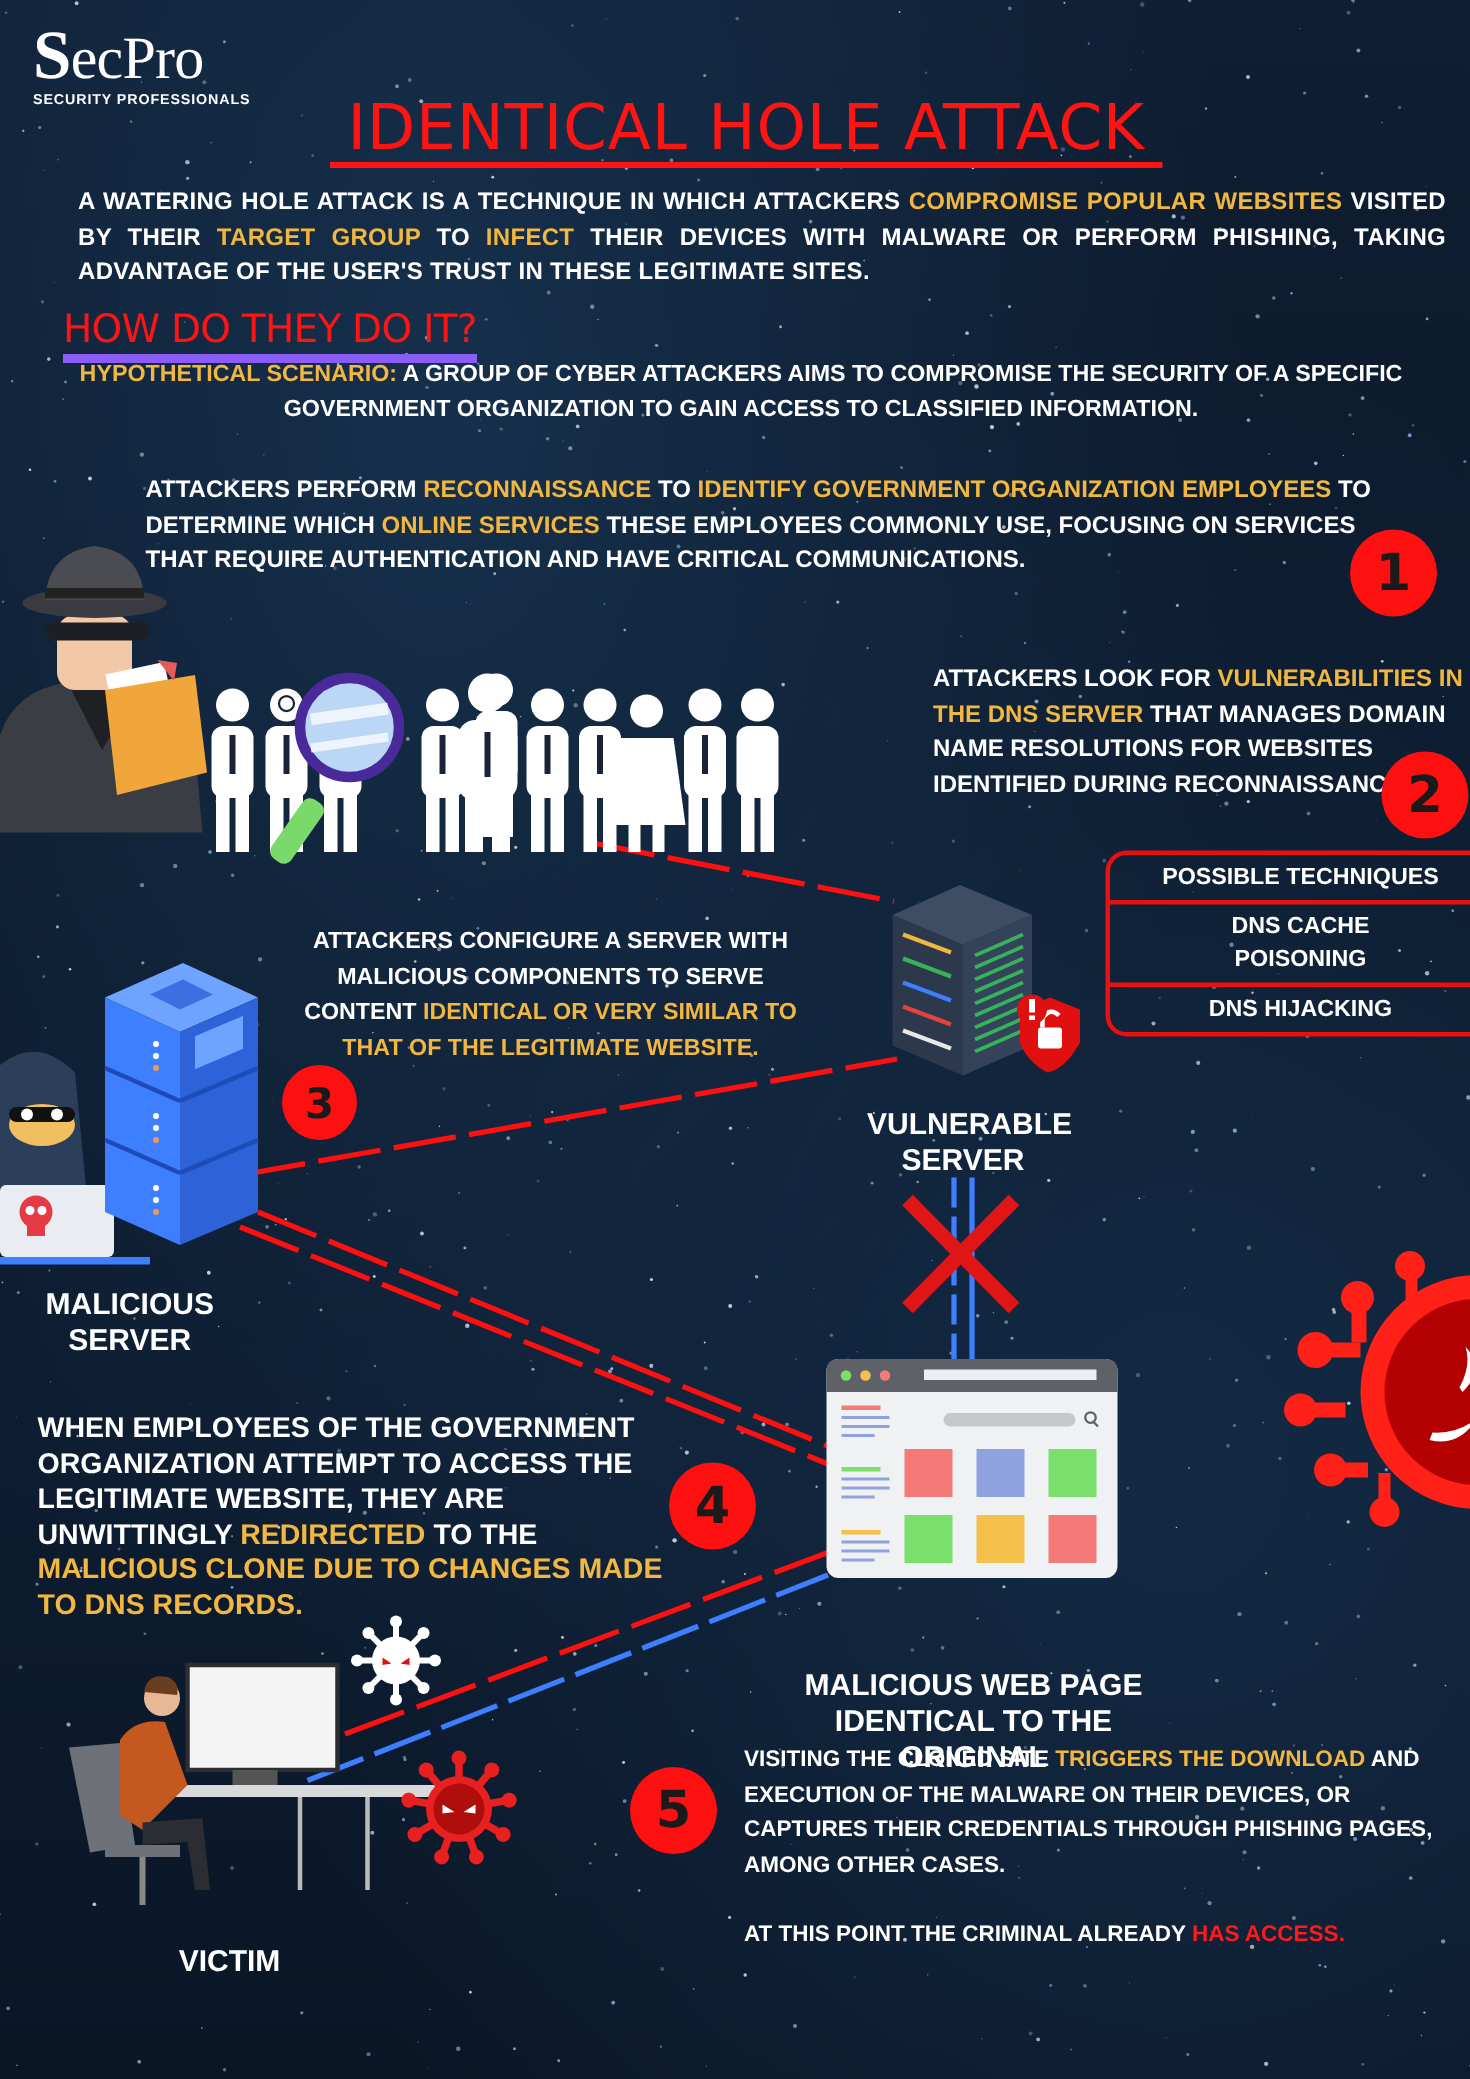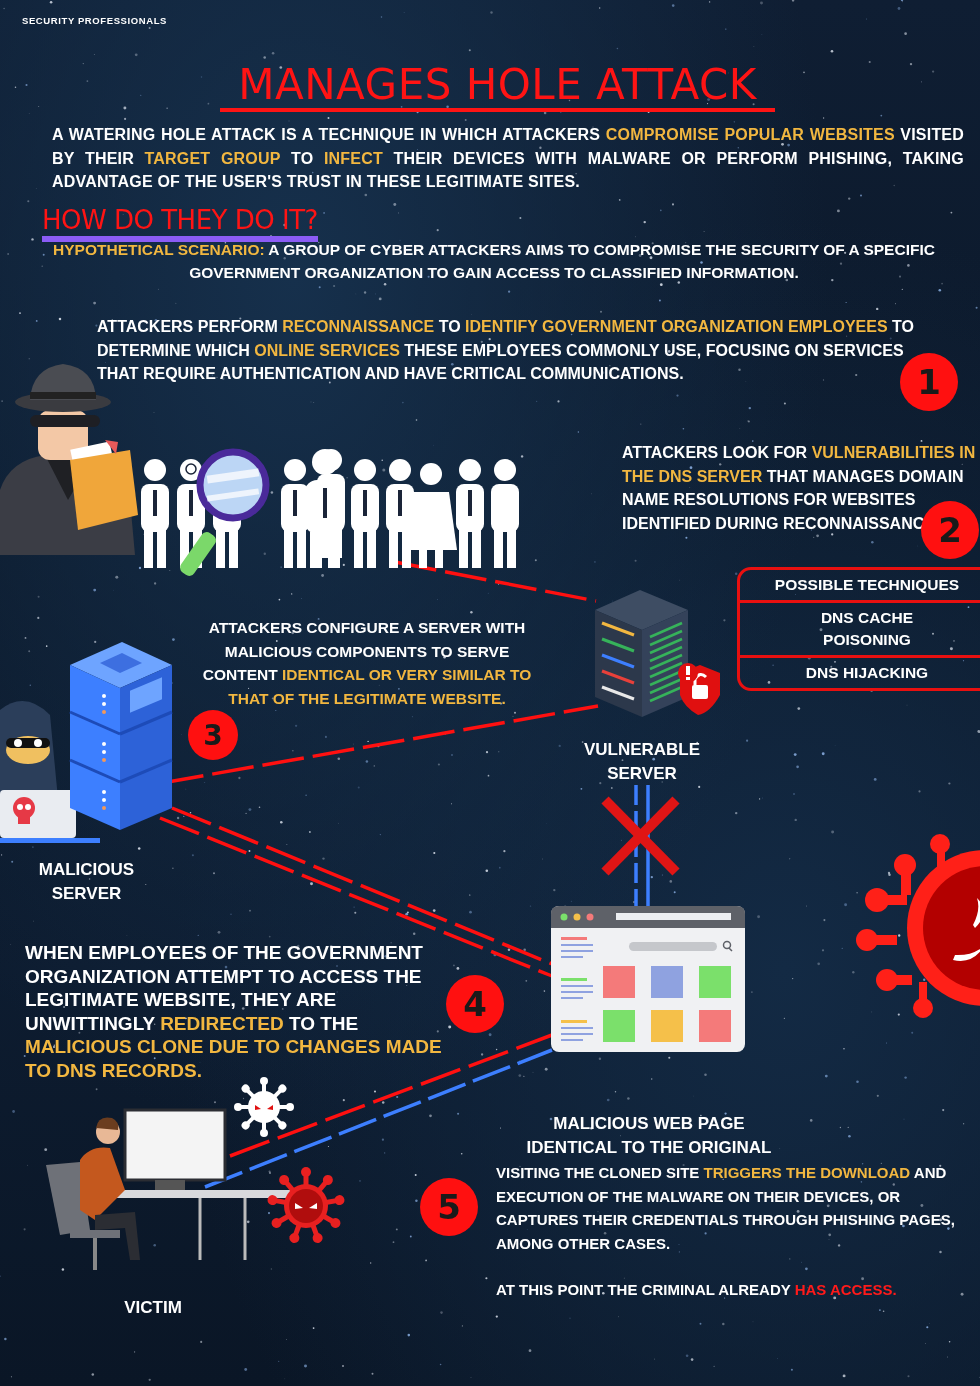--- a/index.html
+++ b/index.html
@@ -54,21 +54,21 @@
   .b4 { left: 446px; top: 975px; }
   .b5 { left: 420px; top: 1178px; }
 
   .techniques {
     left: 737px; top: 567px; width: 260px; border: 3px solid #e81010; border-radius: 14px;
     font-weight: 700; font-size: 15.5px; text-align: center; line-height: 22px;
   }
   .techniques div { padding: 4px 4px; }
   .techniques .row + .row { border-top: 3px solid #e81010; }
 
-  .label { font-weight: 700; font-size: 17px; text-align: center; line-height: 24px; text-transform: uppercase; }
+  .label { font-weight: 700; font-size: 20px; text-align: center; line-height: 24px; text-transform: uppercase; }
   .lbl-vuln { left: 578px; top: 738px; width: 128px; }
   .lbl-mal { left: 24px; top: 858px; width: 125px; }
   .lbl-web { left: 520px; top: 1112px; width: 258px; }
   .lbl-victim { left: 118px; top: 1296px; width: 70px; }
 
   svg.art { position: absolute; overflow: visible; }
 </style>
 </head>
 <body>
 
@@ -769,24 +769,25 @@
     <circle cx="921.5" cy="440.9" r="0.92" fill="#e8eef8" opacity="0.81"></circle>
     <circle cx="773.1" cy="665.2" r="0.76" fill="#8fb4e8" opacity="0.37"></circle>
     <circle cx="612.6" cy="601.0" r="0.47" fill="#8fb4e8" opacity="0.26"></circle>
     <circle cx="599.3" cy="1002.5" r="0.96" fill="#e8eef8" opacity="0.49"></circle>
     <circle cx="450.0" cy="1190.8" r="1.13" fill="#e8eef8" opacity="0.54"></circle>
     <circle cx="343.0" cy="1365.9" r="1.00" fill="#e8eef8" opacity="0.58"></circle>
     <circle cx="578.4" cy="432.0" r="0.75" fill="#8fb4e8" opacity="0.69"></circle>
   </svg>
 
 <div class="abs logo">
+  <div class="logo-main"><span class="s">S</span><span>ecPro</span></div>
   <div class="logo-sub">SECURITY PROFESSIONALS</div>
 </div>
 
-<div class="abs title">MANAGES HOLE ATTACK</div>
+<div class="abs title">IDENTICAL HOLE ATTACK</div>
 
 <div class="abs txt intro"><span>A WATERING HOLE ATTACK IS A TECHNIQUE IN WHICH ATTACKERS </span><span class="hl">COMPROMISE POPULAR WEBSITES</span><span> VISITED BY THEIR </span><span class="hl">TARGET GROUP</span><span> TO </span><span class="hl">INFECT</span><span> THEIR DEVICES WITH MALWARE OR PERFORM PHISHING, TAKING ADVANTAGE OF THE USER'S TRUST IN THESE LEGITIMATE SITES.</span></div>
 
 <div class="abs how">HOW DO THEY DO IT?</div>
 <div class="abs txt scenario"><span class="hl">HYPOTHETICAL SCENARIO:</span><span> A GROUP OF CYBER ATTACKERS AIMS TO COMPROMISE THE SECURITY OF A SPECIFIC GOVERNMENT ORGANIZATION TO GAIN ACCESS TO CLASSIFIED INFORMATION.</span></div>
 
 <div class="abs txt step1"><span>ATTACKERS PERFORM </span><span class="hl">RECONNAISSANCE</span><span> TO </span><span class="hl">IDENTIFY GOVERNMENT ORGANIZATION EMPLOYEES</span><span> TO DETERMINE WHICH </span><span class="hl">ONLINE SERVICES</span><span> THESE EMPLOYEES COMMONLY USE, FOCUSING ON SERVICES THAT REQUIRE AUTHENTICATION AND HAVE CRITICAL COMMUNICATIONS.</span></div>
 <div class="abs txt step2"><span>ATTACKERS LOOK FOR </span><span class="hl">VULNERABILITIES IN THE DNS SERVER</span><span> THAT MANAGES DOMAIN NAME RESOLUTIONS FOR WEBSITES IDENTIFIED DURING RECONNAISSANCE.</span></div>
 <div class="abs txt step3"><span>ATTACKERS CONFIGURE A SERVER WITH MALICIOUS COMPONENTS TO SERVE CONTENT </span><span class="hl">IDENTICAL OR VERY SIMILAR TO THAT OF THE LEGITIMATE WEBSITE.</span></div>
 <div class="abs txt step4"><span>WHEN EMPLOYEES OF THE GOVERNMENT ORGANIZATION ATTEMPT TO ACCESS THE LEGITIMATE WEBSITE, THEY ARE UNWITTINGLY </span><span class="hl">REDIRECTED</span><span> TO THE </span><span class="hl">MALICIOUS CLONE DUE TO CHANGES MADE TO DNS RECORDS.</span></div>

